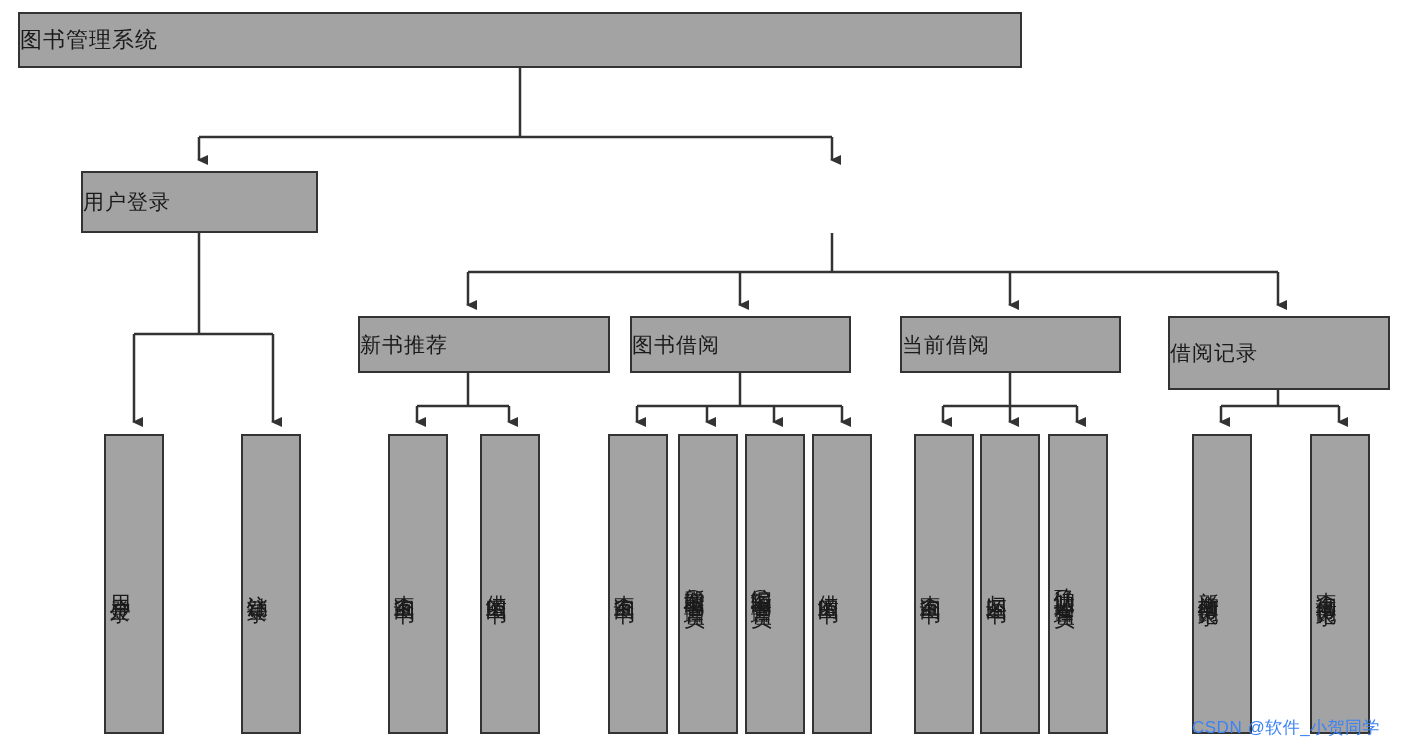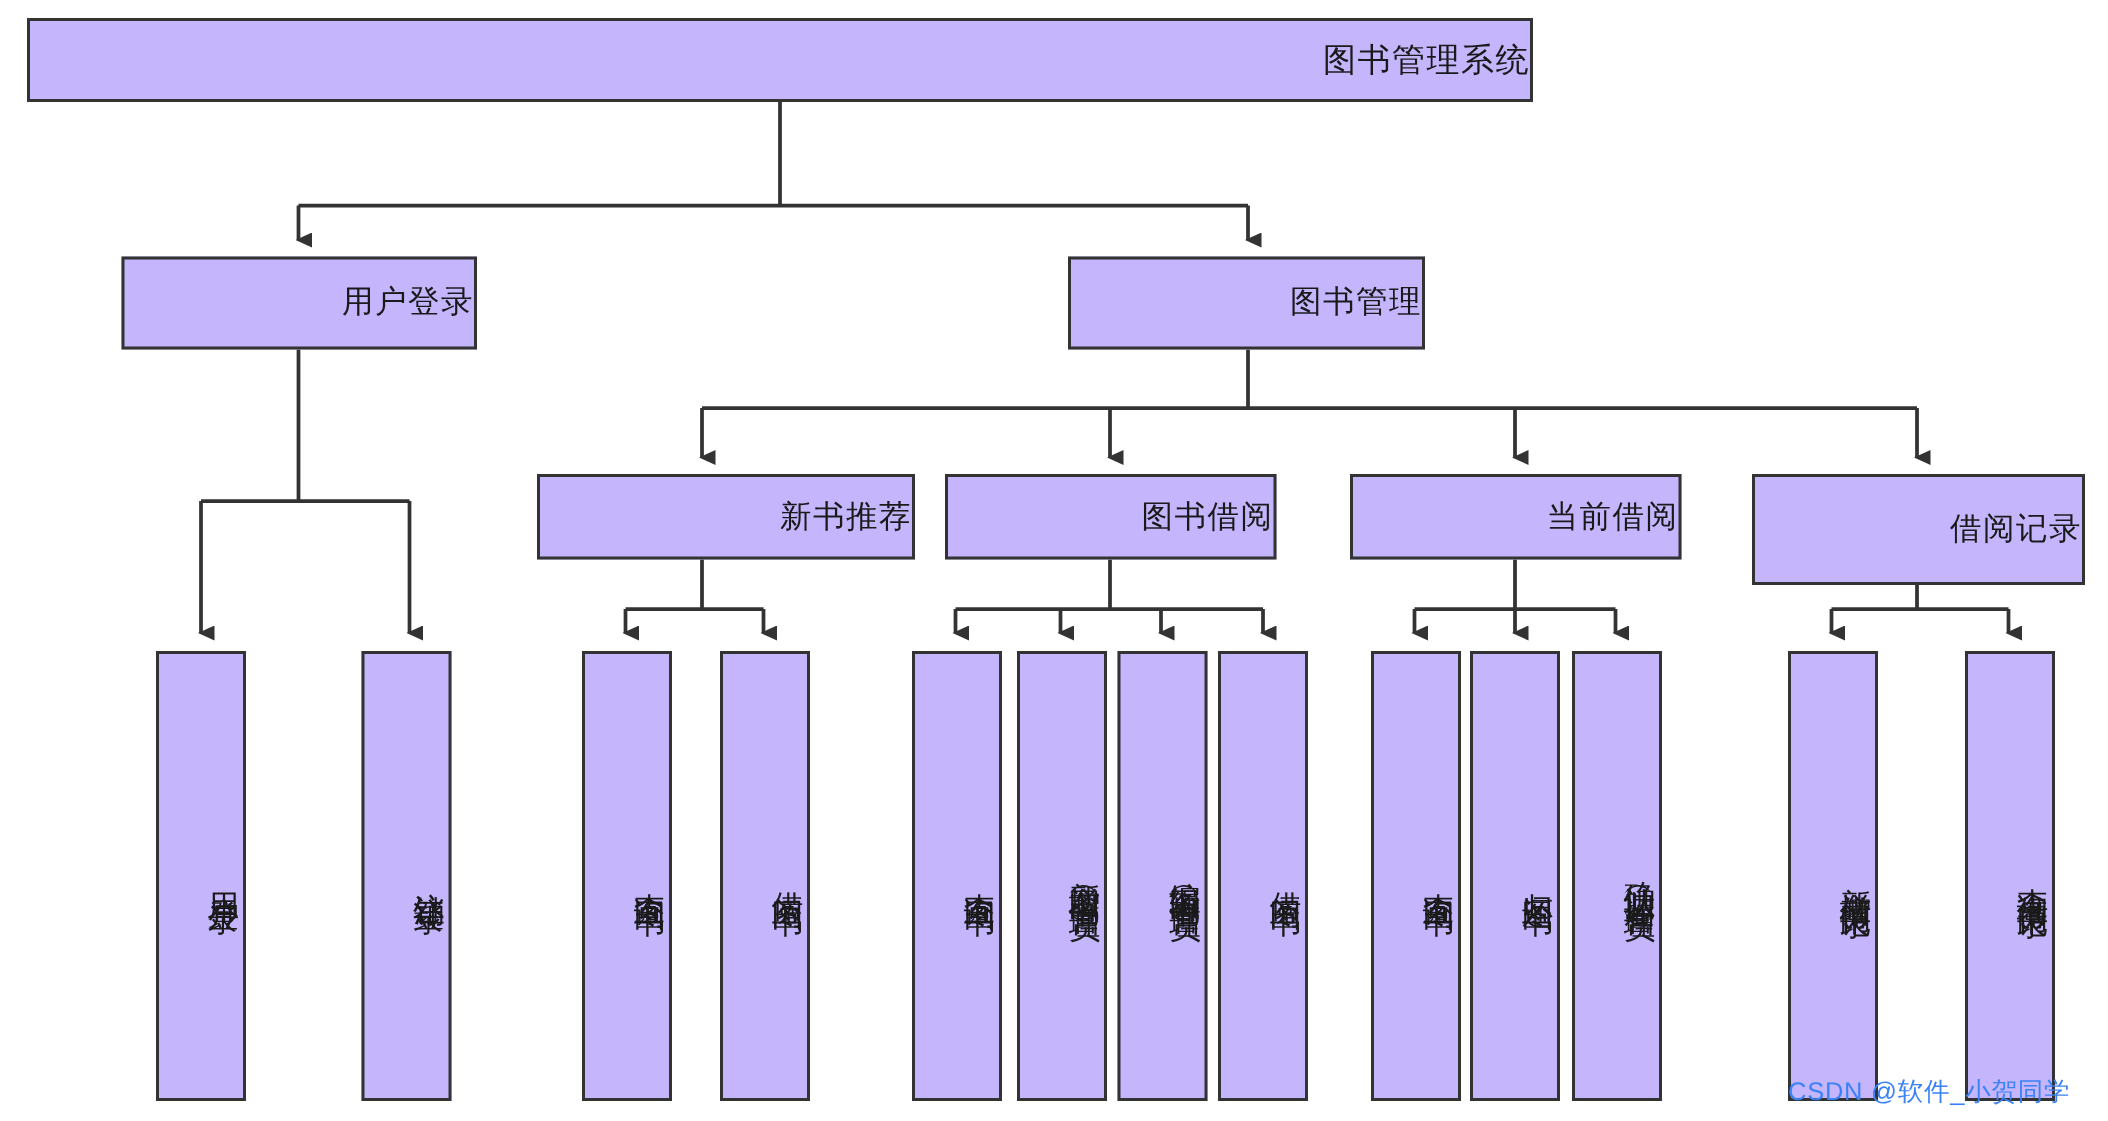--- a/index.html
+++ b/index.html
@@ -21,25 +21,25 @@
     position: absolute;
     left: 0;
     top: 0;
     width: 1405px;
     height: 747px;
     pointer-events: none;
   }
   .node {
     position: absolute;
     box-sizing: border-box;
-    background: #c4b5fd;
+    background: #a3a3a3;
     border: 2px solid #333333;
     display: flex;
     align-items: center;
-    justify-content: flex-end;
+    justify-content: flex-start;
     color: #1a1a1a;
   }
   .node-h {
     font-size: 21px;
     letter-spacing: 1px;
     line-height: 1.2;
     white-space: nowrap;
   }
   .node-v {
     writing-mode: vertical-rl;
@@ -115,23 +115,20 @@
     </g>
   </svg>
 
   <div class="node node-h node-root" style="left:18px; top:12px; width:1004px; height:56px;">
     <span>图书管理系统</span>
   </div>
 
   <div class="node node-h" style="left:81px; top:171px; width:237px; height:62px;">
     <span>用户登录</span>
   </div>
-  <div class="node node-h" style="left:712px; top:171px; width:238px; height:62px;">
-    <span>图书管理</span>
-  </div>
 
   <div class="node node-h" style="left:358px; top:316px; width:252px; height:57px;">
     <span>新书推荐</span>
   </div>
   <div class="node node-h" style="left:630px; top:316px; width:221px; height:57px;">
     <span>图书借阅</span>
   </div>
   <div class="node node-h" style="left:900px; top:316px; width:221px; height:57px;">
     <span>当前借阅</span>
   </div>

